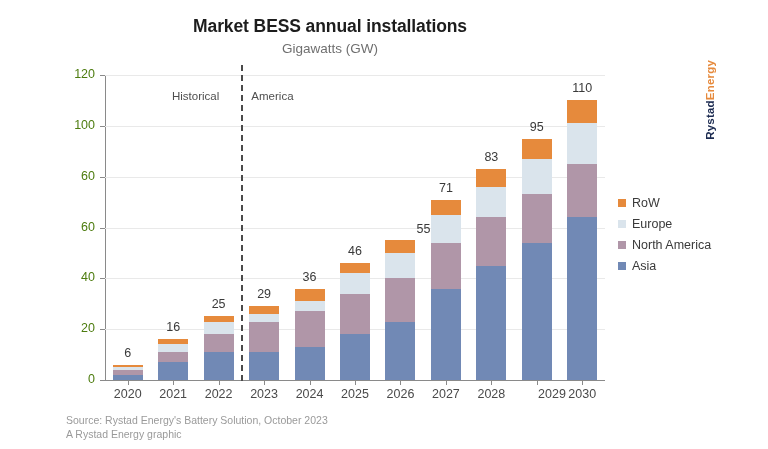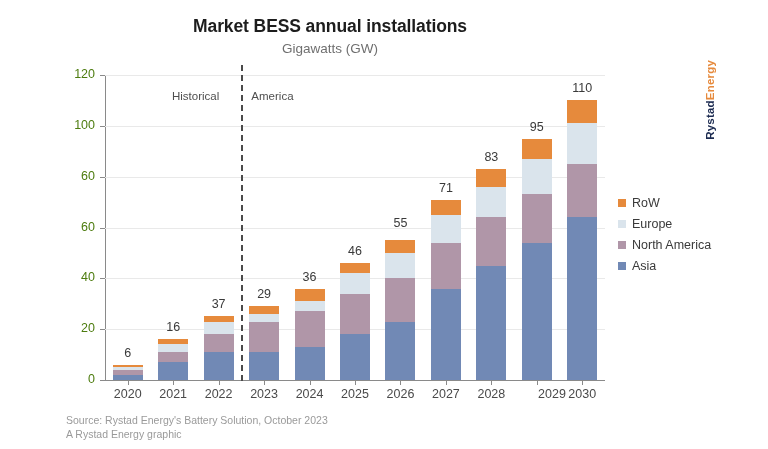--- a/index.html
+++ b/index.html
@@ -174,21 +174,21 @@
       </div>
       <div class="bar-total" style="left: 38.1818px; top: 245.333px;">16</div>
       <div class="xlabel" style="left: 38.1818px;">2021</div>
       <div class="xtick-mark" style="left: 68.1818px;"></div>
       <div class="bar" style="left: 98.6364px; width: 30px; height: 63.5417px;">
         <div class="seg" style="height: 27.9583px; background: rgb(113, 137, 181);"></div>
         <div class="seg" style="height: 17.7917px; background: rgb(176, 150, 168);"></div>
         <div class="seg" style="height: 12.7083px; background: rgb(218, 228, 236);"></div>
         <div class="seg" style="height: 5.08333px; background: rgb(230, 138, 60);"></div>
       </div>
-      <div class="bar-total" style="left: 83.6364px; top: 222.458px;">37</div>
+      <div class="bar-total" style="left: 83.6364px; top: 222.458px;">25</div>
       <div class="xlabel" style="left: 83.6364px;">2022</div>
       <div class="xtick-mark" style="left: 113.636px;"></div>
       <div class="bar" style="left: 144.091px; width: 30px; height: 73.7083px;">
         <div class="seg" style="height: 27.9583px; background: rgb(113, 137, 181);"></div>
         <div class="seg" style="height: 30.5px; background: rgb(176, 150, 168);"></div>
         <div class="seg" style="height: 7.625px; background: rgb(218, 228, 236);"></div>
         <div class="seg" style="height: 7.625px; background: rgb(230, 138, 60);"></div>
       </div>
       <div class="bar-total" style="left: 129.091px; top: 212.292px;">29</div>
       <div class="xlabel" style="left: 129.091px;">2023</div>
@@ -210,21 +210,21 @@
       </div>
       <div class="bar-total" style="left: 220px; top: 169.083px;">46</div>
       <div class="xlabel" style="left: 220px;">2025</div>
       <div class="xtick-mark" style="left: 250px;"></div>
       <div class="bar" style="left: 280.455px; width: 30px; height: 139.792px;">
         <div class="seg" style="height: 58.4583px; background: rgb(113, 137, 181);"></div>
         <div class="seg" style="height: 43.2083px; background: rgb(176, 150, 168);"></div>
         <div class="seg" style="height: 25.4167px; background: rgb(218, 228, 236);"></div>
         <div class="seg" style="height: 12.7083px; background: rgb(230, 138, 60);"></div>
       </div>
-      <div class="bar-total" style="left: 265.455px; top: 141px;">55</div>
+      <div class="bar-total" style="left: 265.455px; top: 147px; text-align: right;">55</div>
       <div class="xlabel" style="left: 265.455px;">2026</div>
       <div class="xtick-mark" style="left: 295.455px;"></div>
       <div class="bar" style="left: 325.909px; width: 30px; height: 180.458px;">
         <div class="seg" style="height: 91.5px; background: rgb(113, 137, 181);"></div>
         <div class="seg" style="height: 45.75px; background: rgb(176, 150, 168);"></div>
         <div class="seg" style="height: 27.9583px; background: rgb(218, 228, 236);"></div>
         <div class="seg" style="height: 15.25px; background: rgb(230, 138, 60);"></div>
       </div>
       <div class="bar-total" style="left: 310.909px; top: 105.542px;">71</div>
       <div class="xlabel" style="left: 310.909px;">2027</div>

